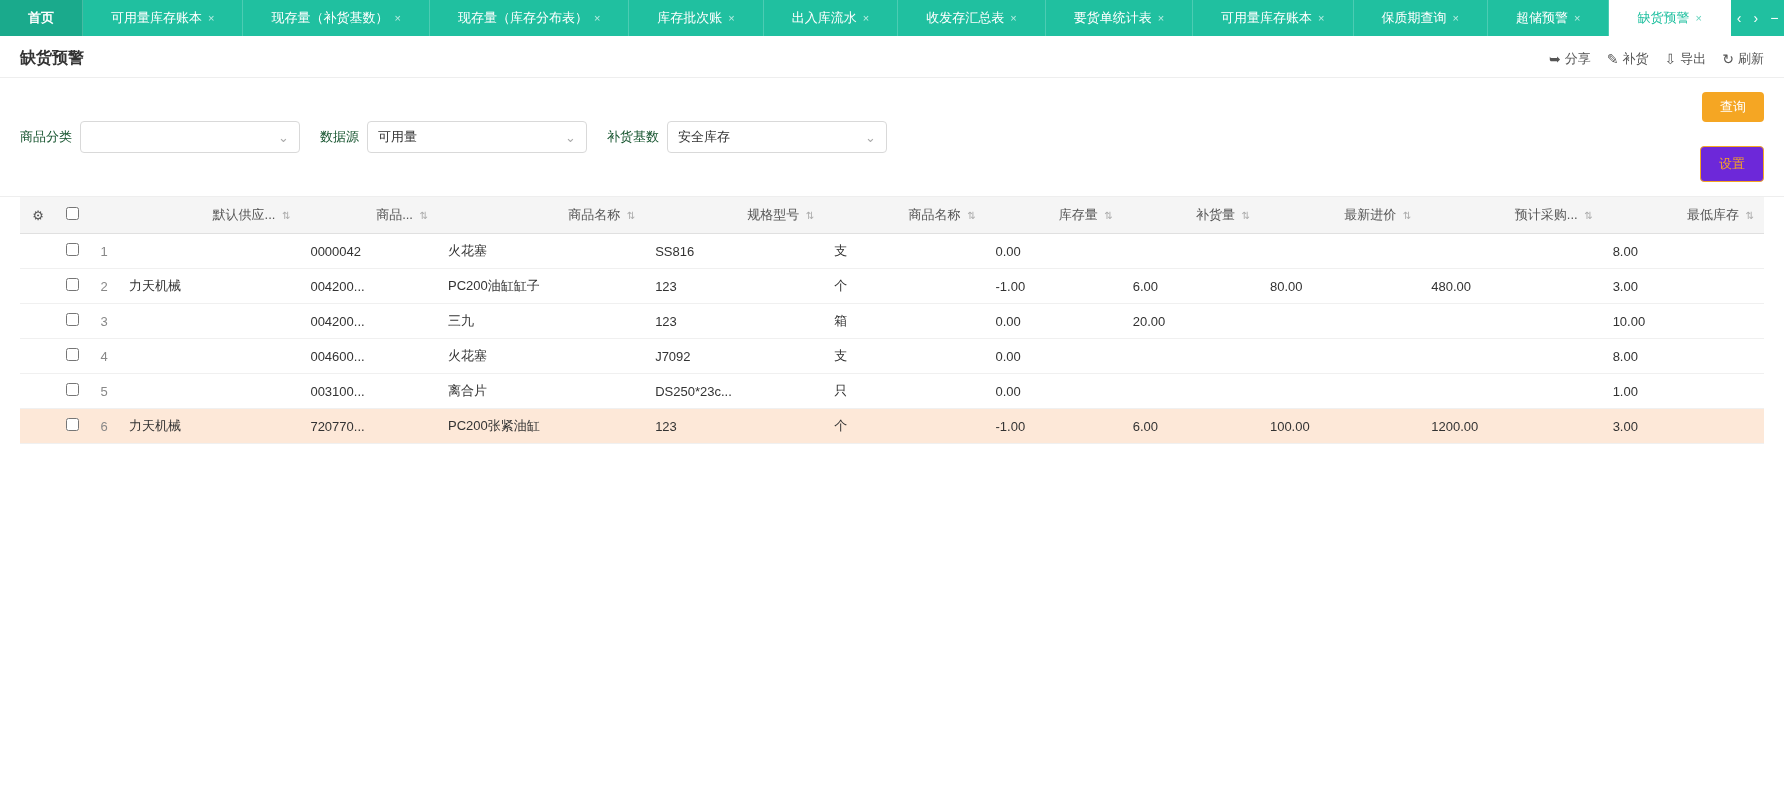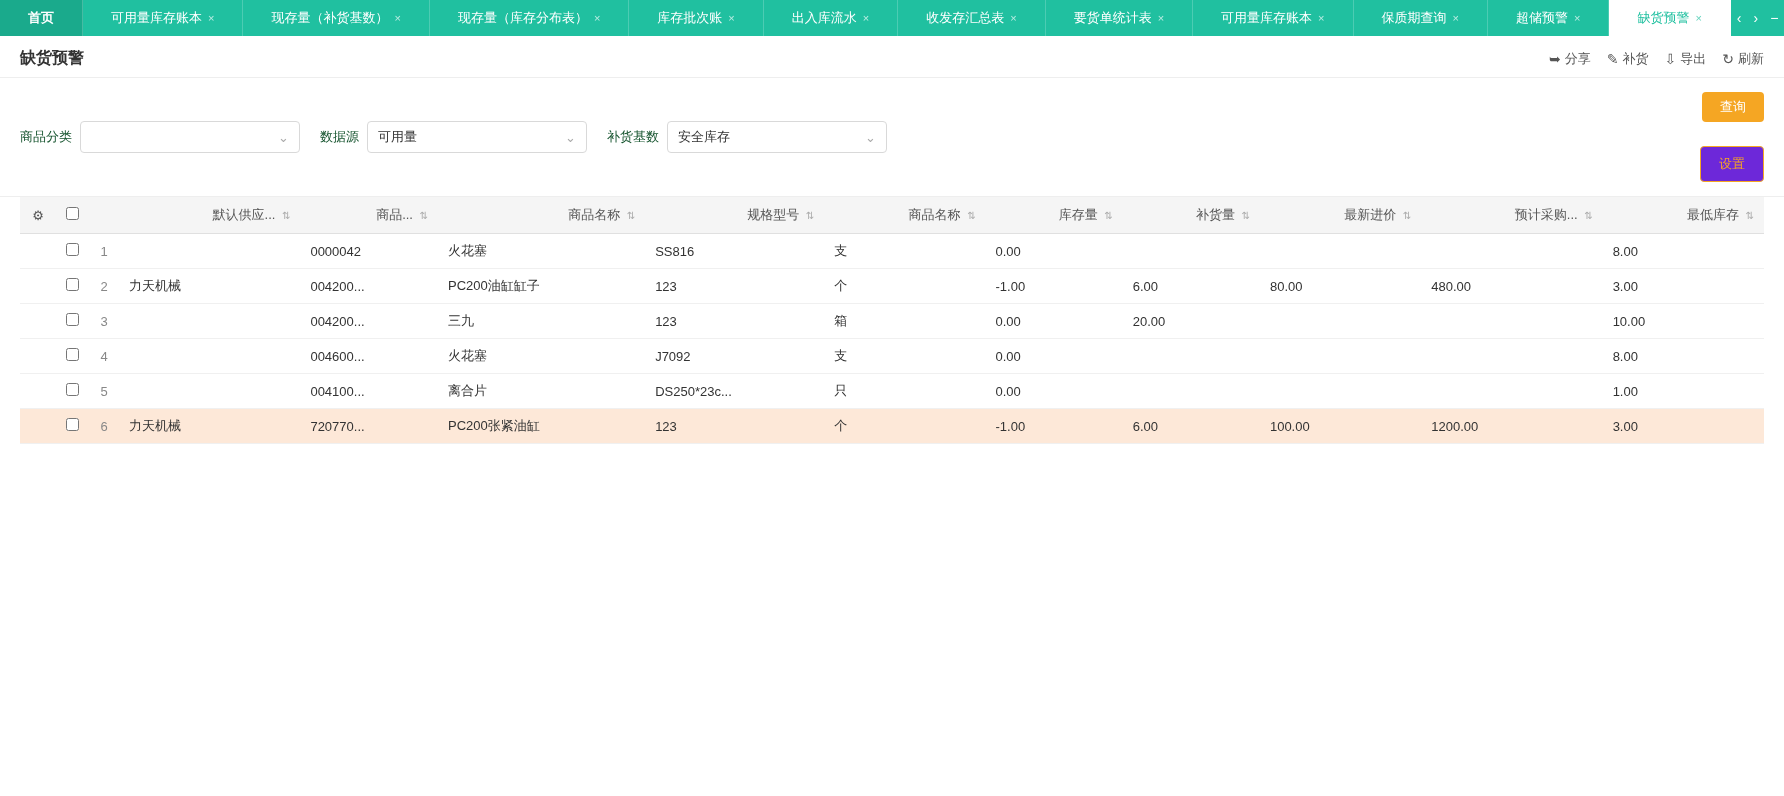--- a/index.html
+++ b/index.html
@@ -450,21 +450,21 @@
       <td></td>
       <td>8.00</td>
     </tr>
           <tr>
       <td class="settings-cell"></td>
       <td class="checkbox-cell">
         <input type="checkbox" style="">
       </td>
       <td class="row-num">5</td>
       <td></td>
-      <td>004100...</td>
+      <td>003100...</td>
       <td>离合片</td>
       <td>DS250*23c...</td>
       <td>只</td>
       <td>0.00</td>
       <td></td>
       <td></td>
       <td></td>
       <td>1.00</td>
     </tr>
           <tr class="highlighted">

